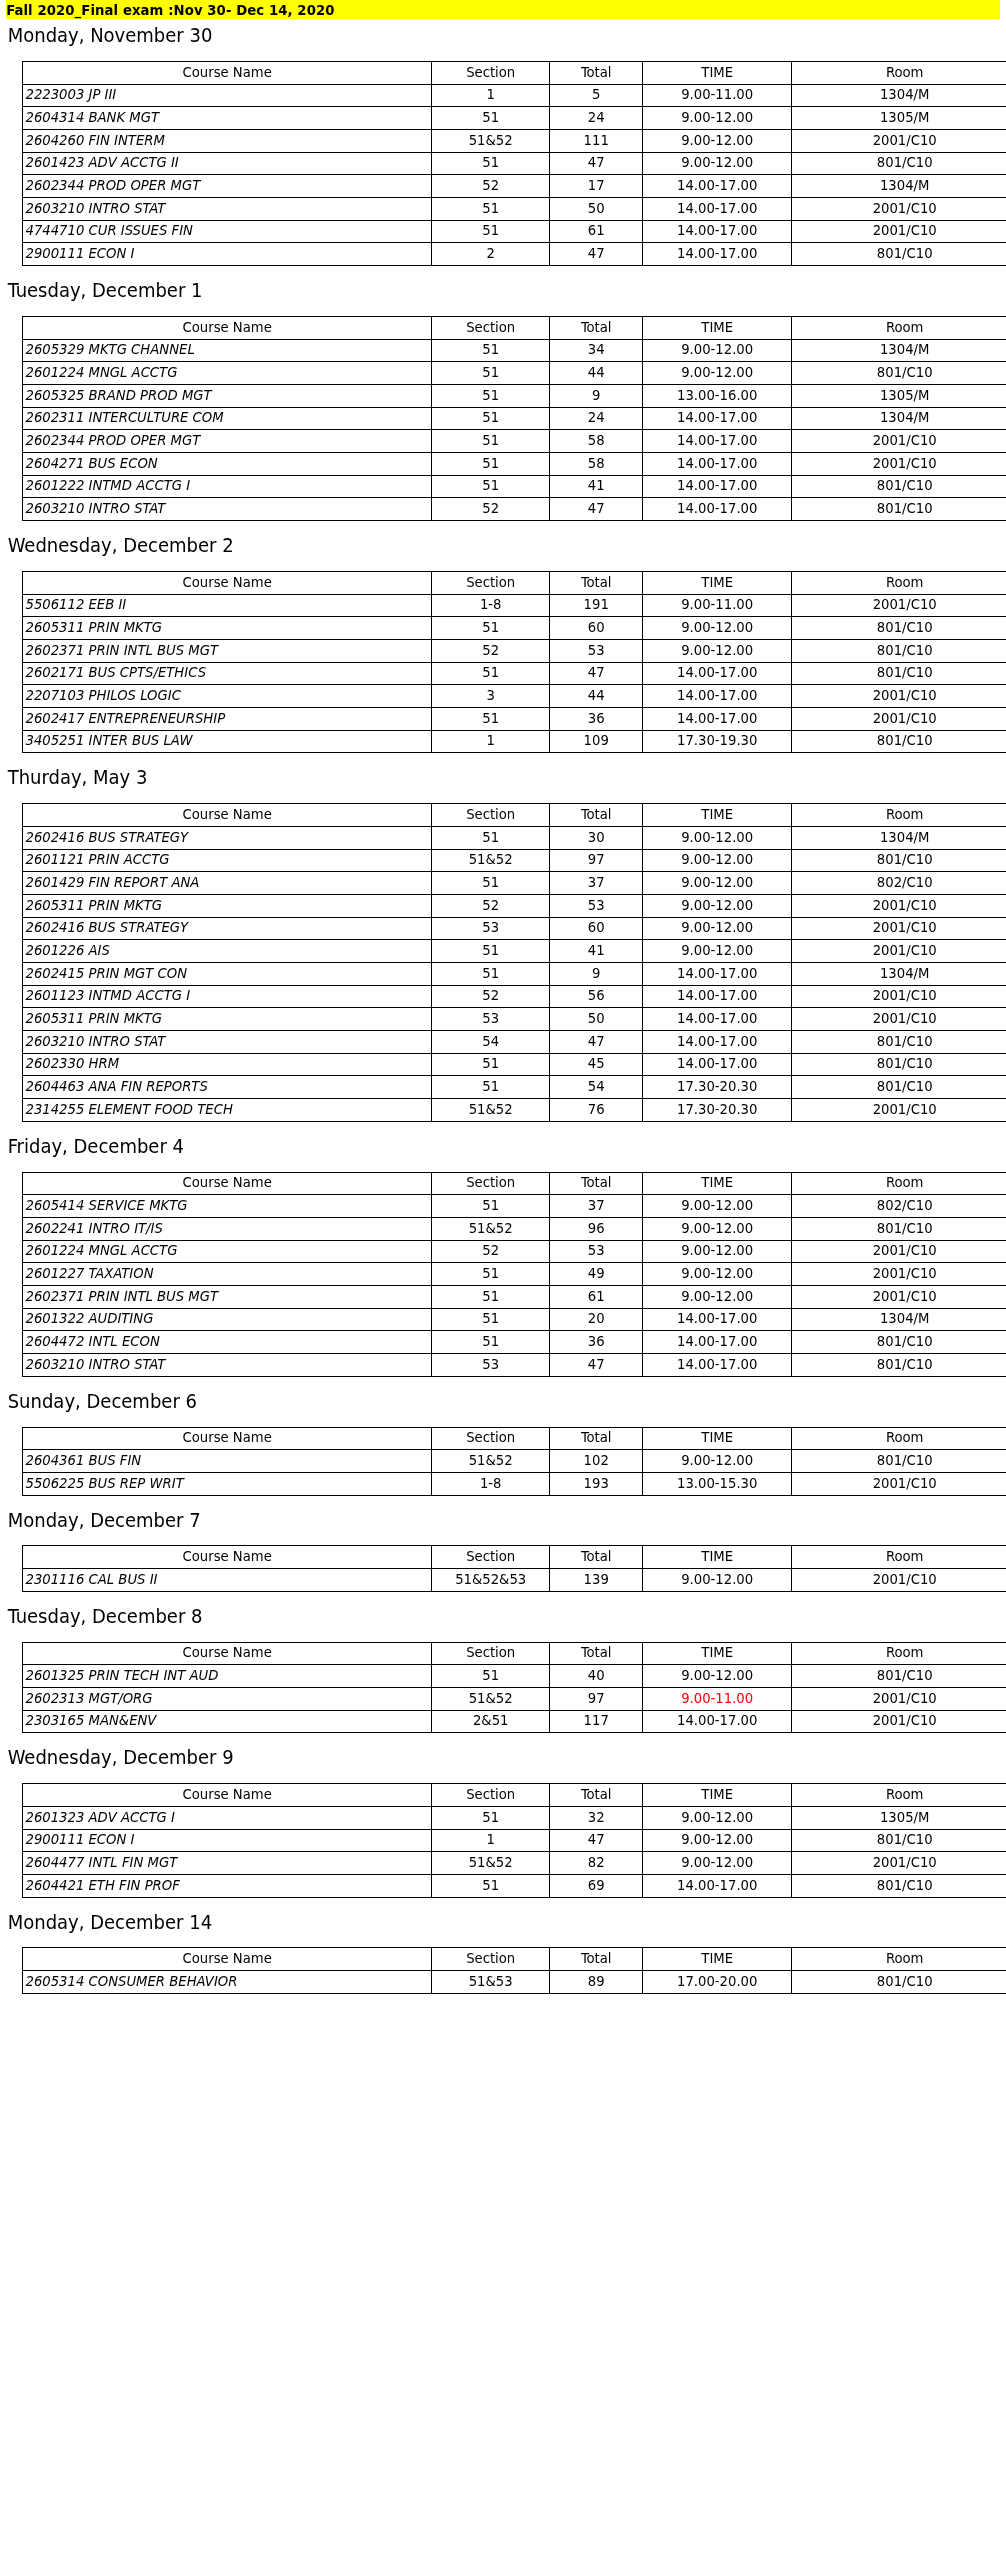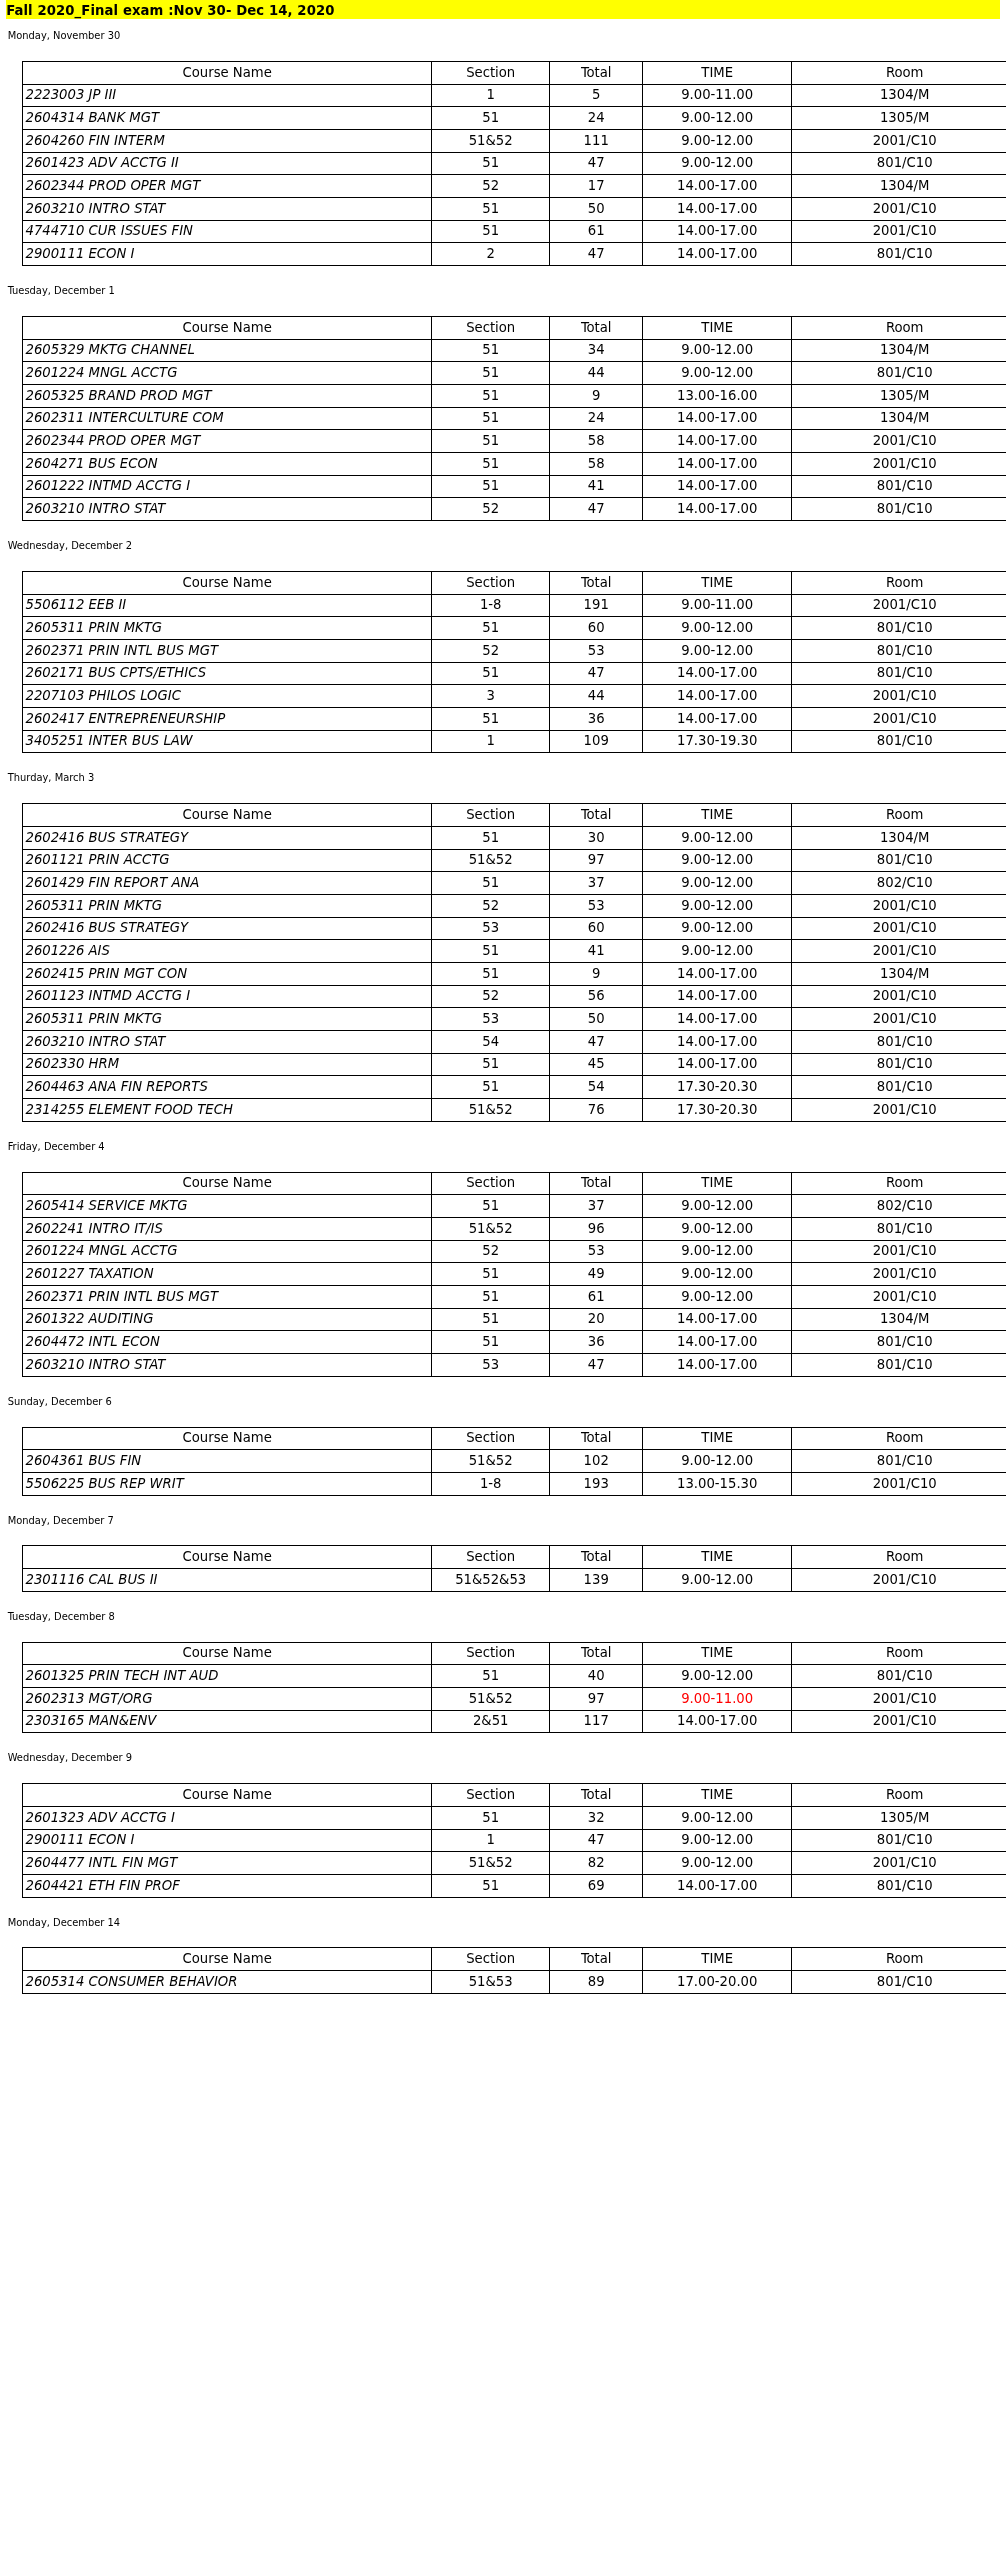--- a/index.html
+++ b/index.html
@@ -36,21 +36,21 @@
     white-space: nowrap;
   }
   
   .day-block {
     margin-top: 10.8px;
   }
   .day-block:first-of-type {
     margin-top: 7.7px;
   }
   .day-heading {
-    font-size: 11px;
+    font-size: 20px;
     font-weight: normal;
     line-height: 17px;
     padding: 0 0 0.8px 1.5px;
     white-space: nowrap;
   }
   
   table.sched {
     border-collapse: collapse;
     table-layout: fixed;
     width: 994px;
@@ -330,21 +330,21 @@
               <td class="t-course">3405251 INTER BUS LAW</td>
               <td class="t-section">1</td>
               <td class="t-total">109</td>
               <td class="t-time">17.30-19.30</td>
               <td class="t-room">801/C10</td>
             </tr>
           </tbody>
         </table>
       </div>
       <div class="day-block">
-        <div class="day-heading">Thurday, March 3</div>
+        <div class="day-heading">Thurday, May 3</div>
         <table class="sched">
           <colgroup>
             <col class="c-course">
             <col class="c-section">
             <col class="c-total">
             <col class="c-time">
             <col class="c-room">
           </colgroup>
           <thead>
             <tr>

